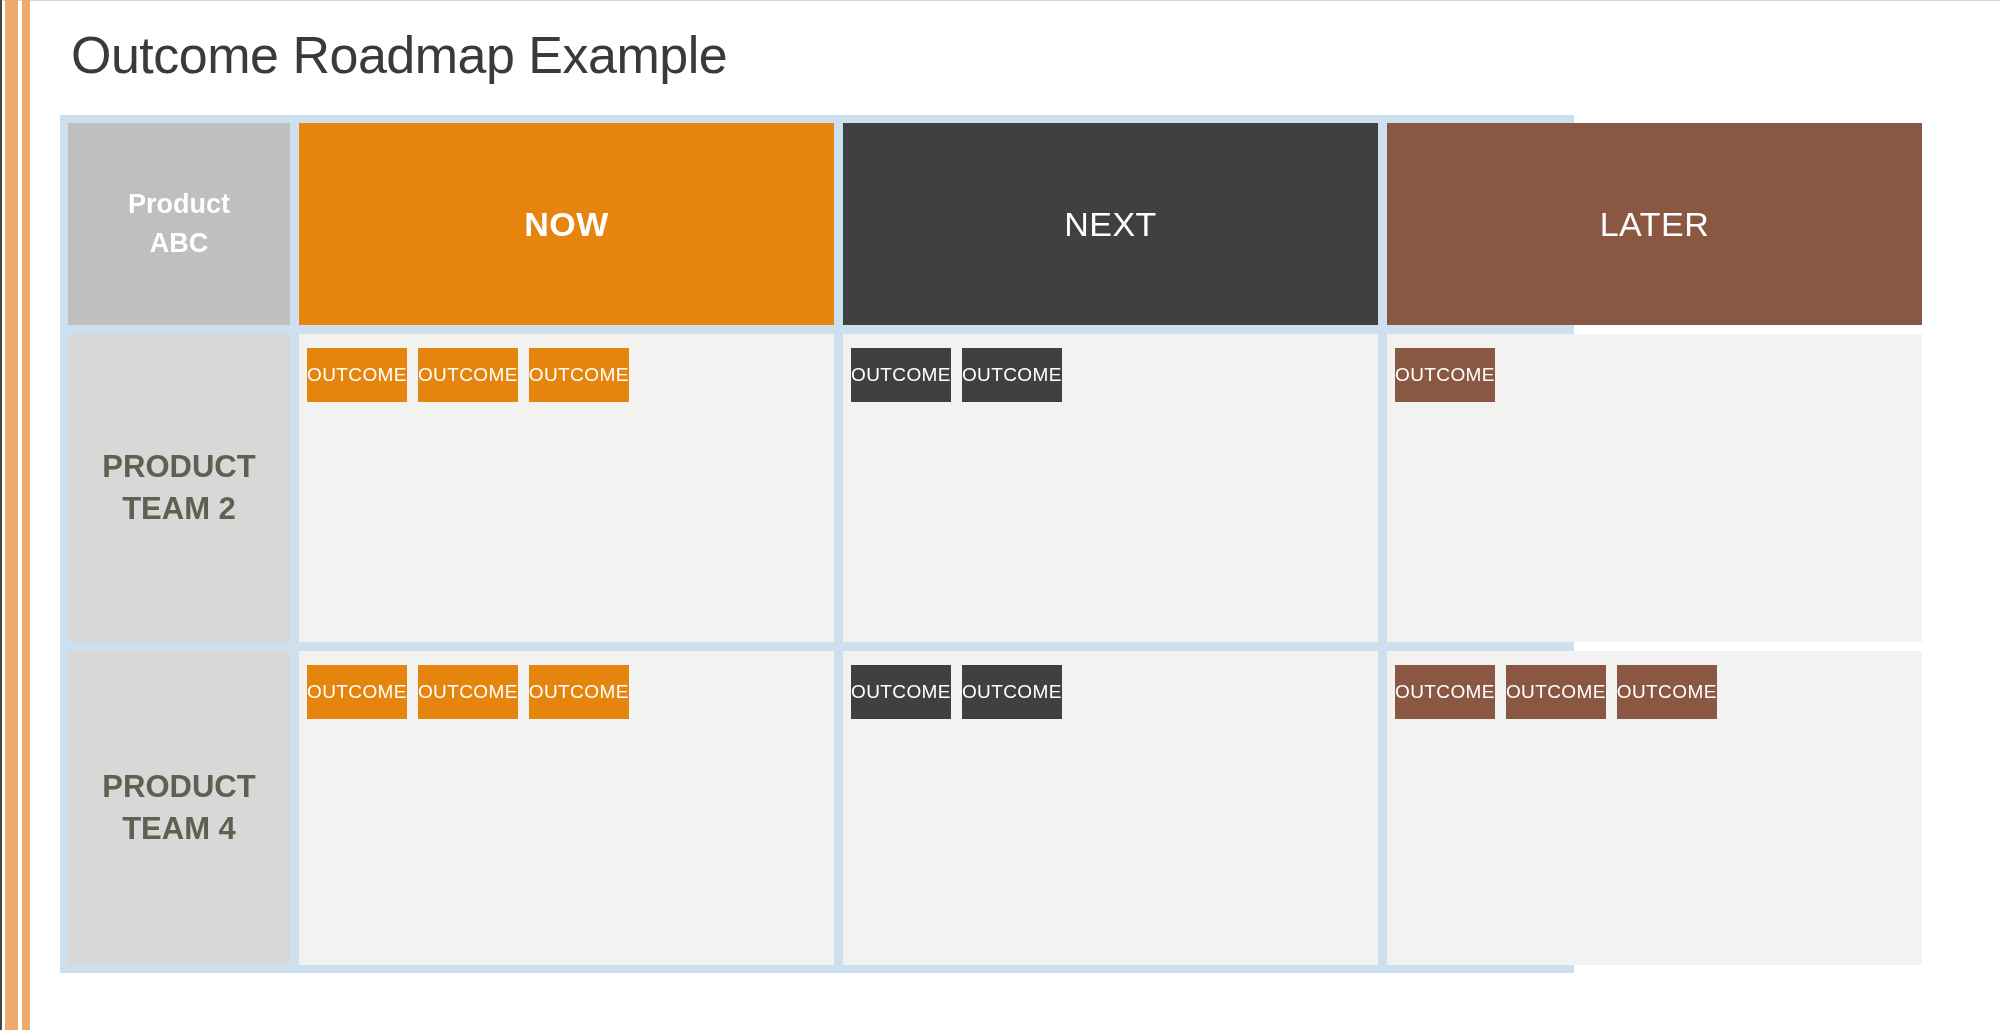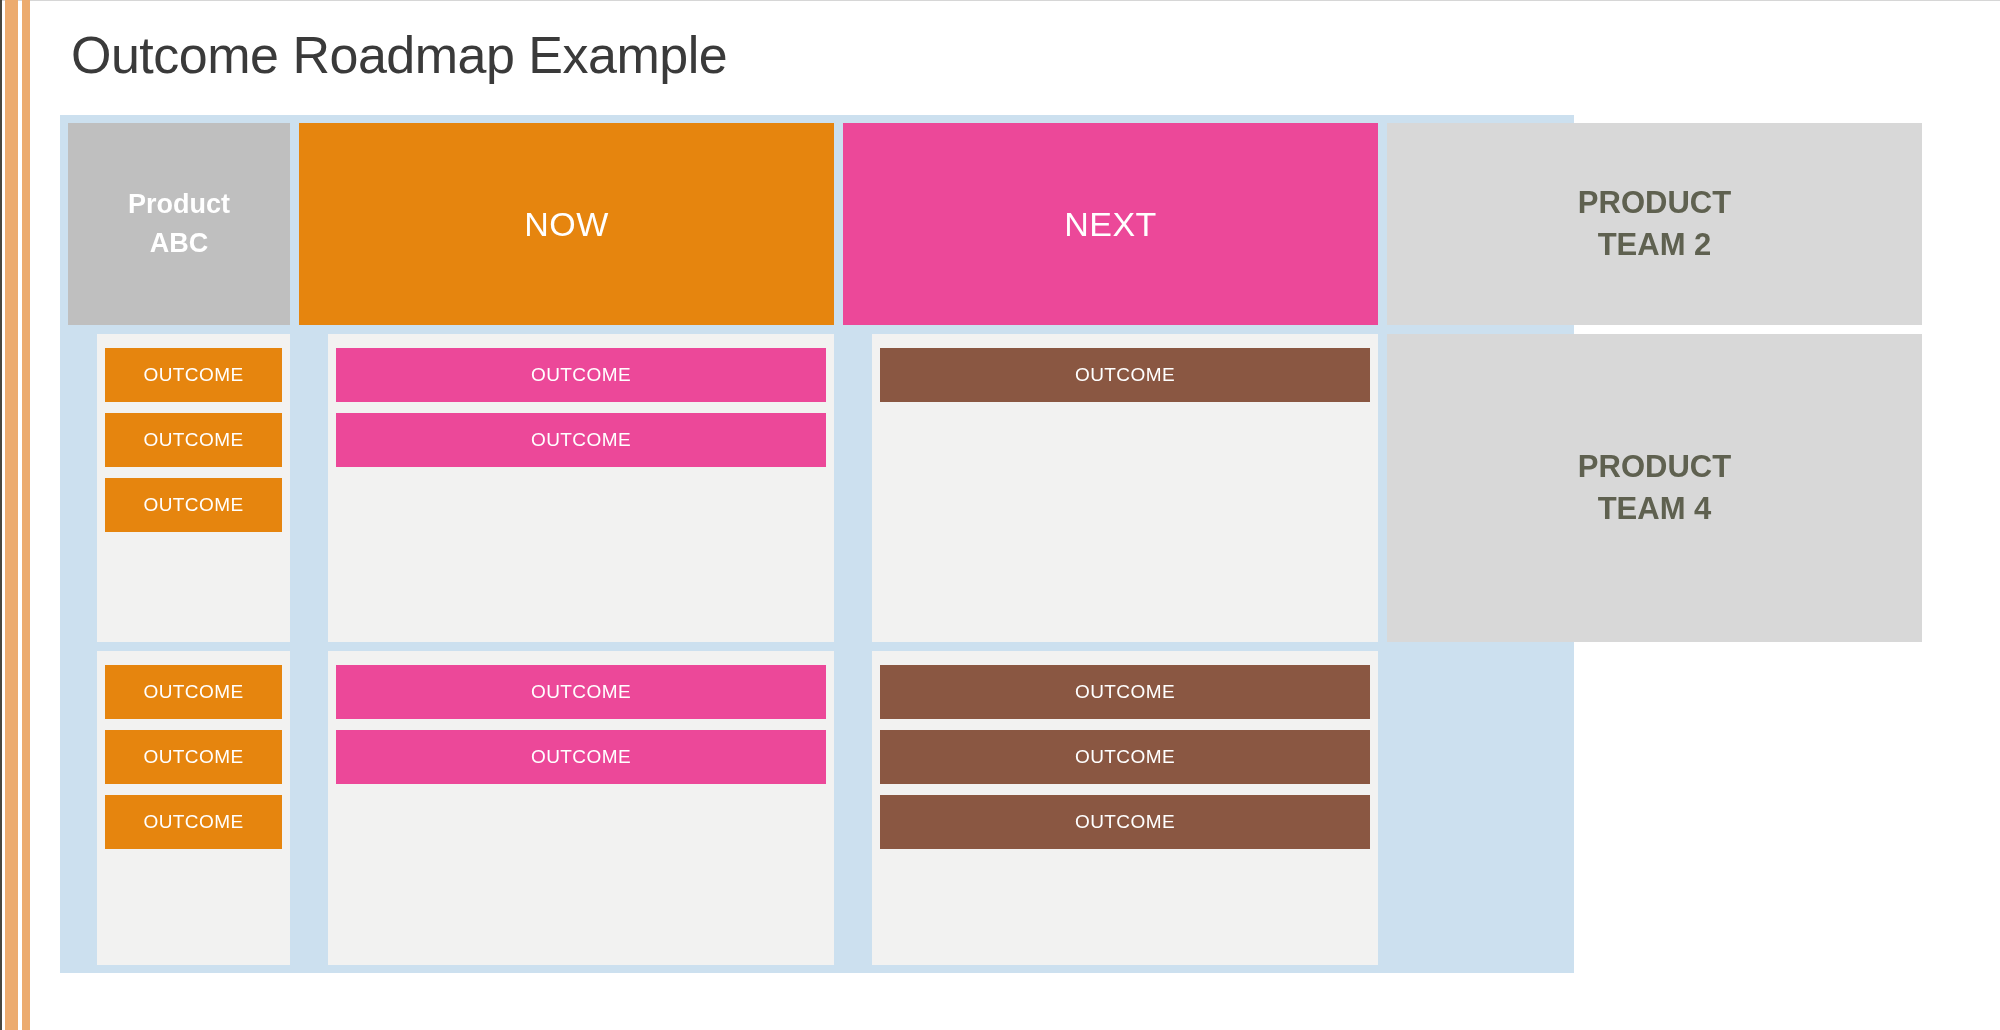--- a/index.html
+++ b/index.html
@@ -51,38 +51,37 @@
     align-items: center; justify-content: center;
     color: #ffffff; font-weight: 700; font-size: 27px; line-height: 1.45;
     text-align: center;
   }
 
   .colhead {
     display: flex; align-items: center; justify-content: center;
     color: #ffffff; font-size: 34px; font-weight: 400; letter-spacing: 0.5px;
     text-align: center;
   }
-  .bg-now   { background: #E6850E; }
-  .bg-next  { background: #ec4899; }
+  .bg-now   { background: #E6850E; font-weight: bold; }
+  .bg-next  { background: #404040; }
   .bg-later { background: #8A5742; }
 
   .rowlabel {
     background: #D8D8D8;
     display: flex; flex-direction: column;
     align-items: center; justify-content: center;
     color: #5F6150; font-weight: 700; font-size: 31px; line-height: 1.35;
     text-align: center;
   }
 
   .cell {
     background: #F2F2F1;
     padding: 14px 8px 8px 8px;
-    display: flex; flex-direction: column; gap: 11px;
+    display: flex; flex-direction: row; gap: 11px;
     overflow: hidden;
-    margin-left: 29px;
   }
 
   .bar {
     flex: 0 0 54px; height: 54px;
     display: flex; align-items: center; justify-content: center;
     color: #ffffff; font-size: 19px; font-weight: 400; letter-spacing: 0.4px;
   }
 </style>
 </head>
 <body>
@@ -95,20 +94,21 @@
 <h1 class="title">Outcome Roadmap Example</h1>
 
 <div class="roadmap">
 
   <div class="corner">
     <span>Product</span>
     <span>ABC</span>
   </div>
   <div class="colhead bg-now">NOW</div>
   <div class="colhead bg-next">NEXT</div>
+  <div class="colhead bg-later">LATER</div>
 
   <div class="rowlabel">
     <span>PRODUCT</span>
     <span>TEAM 2</span>
   </div>
   <div class="cell">
     <div class="bar bg-now">OUTCOME</div>
     <div class="bar bg-now">OUTCOME</div>
     <div class="bar bg-now">OUTCOME</div>
   </div>

